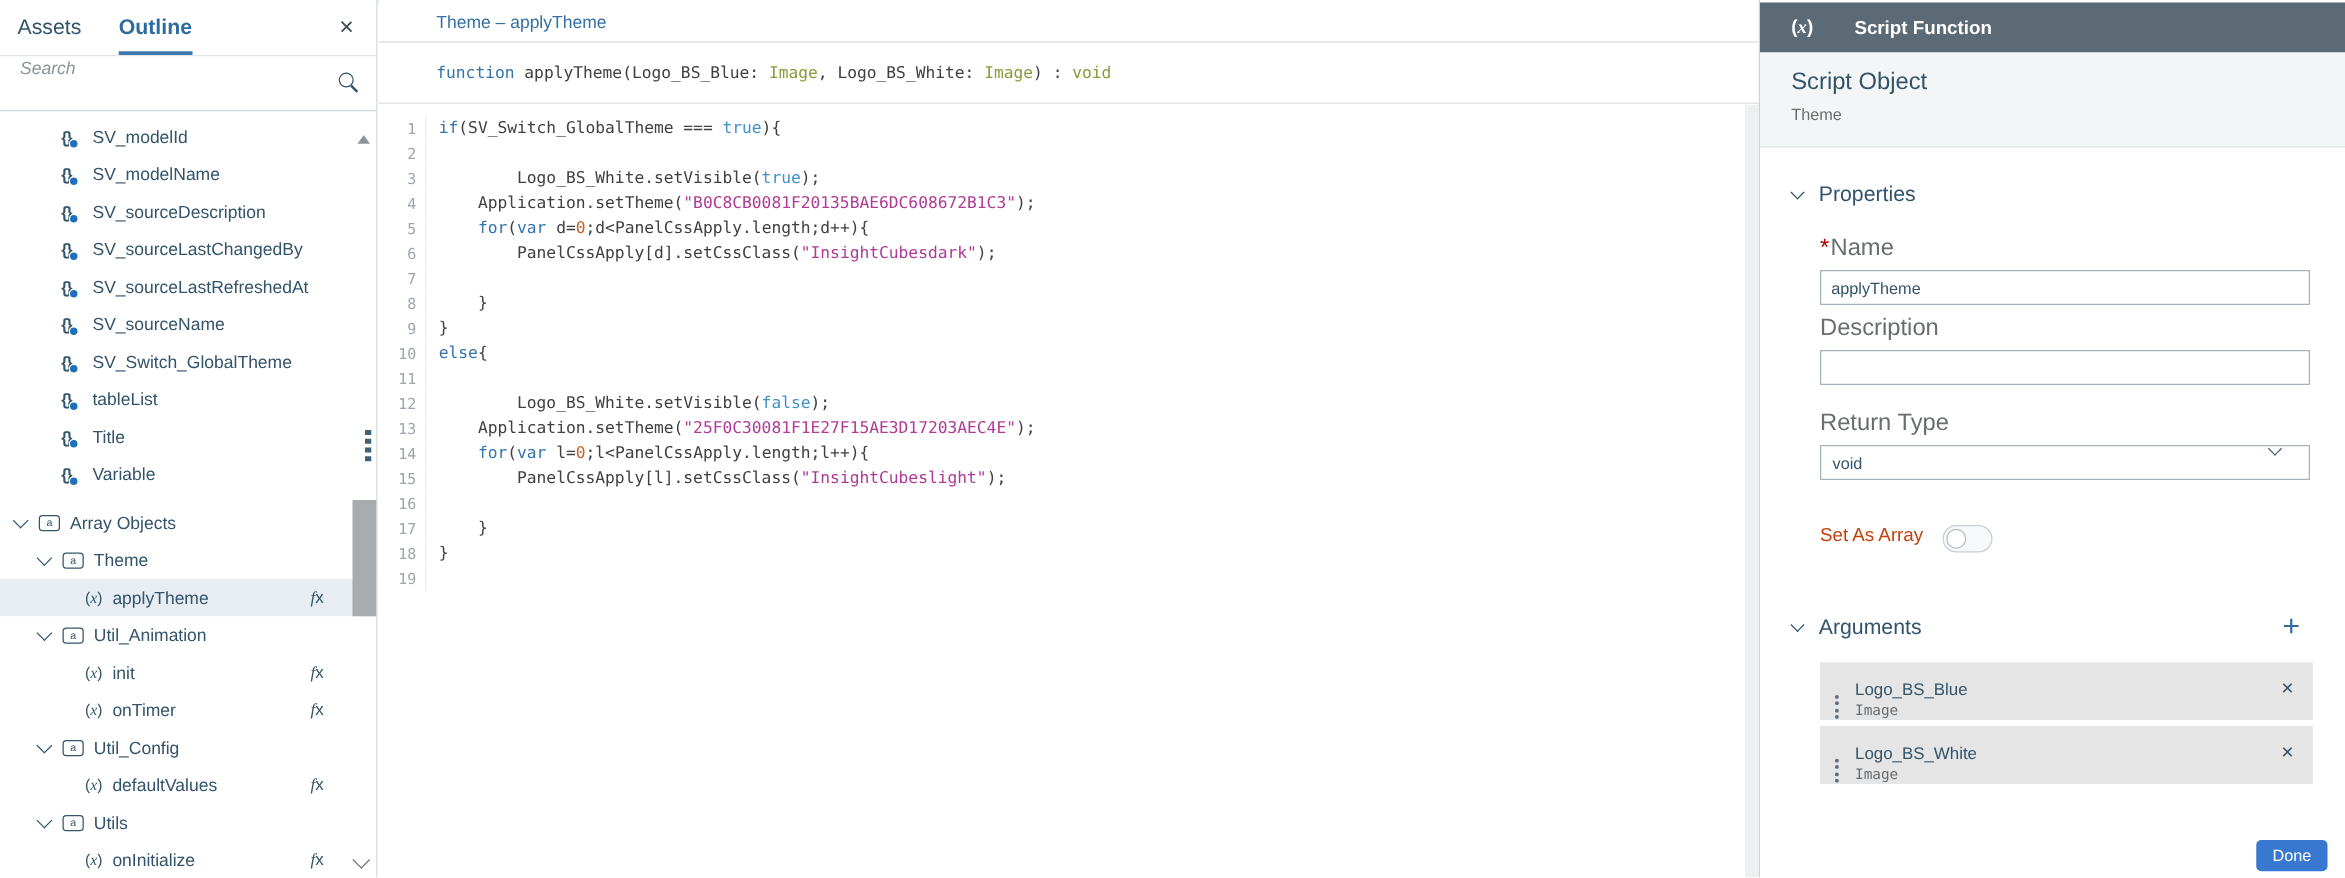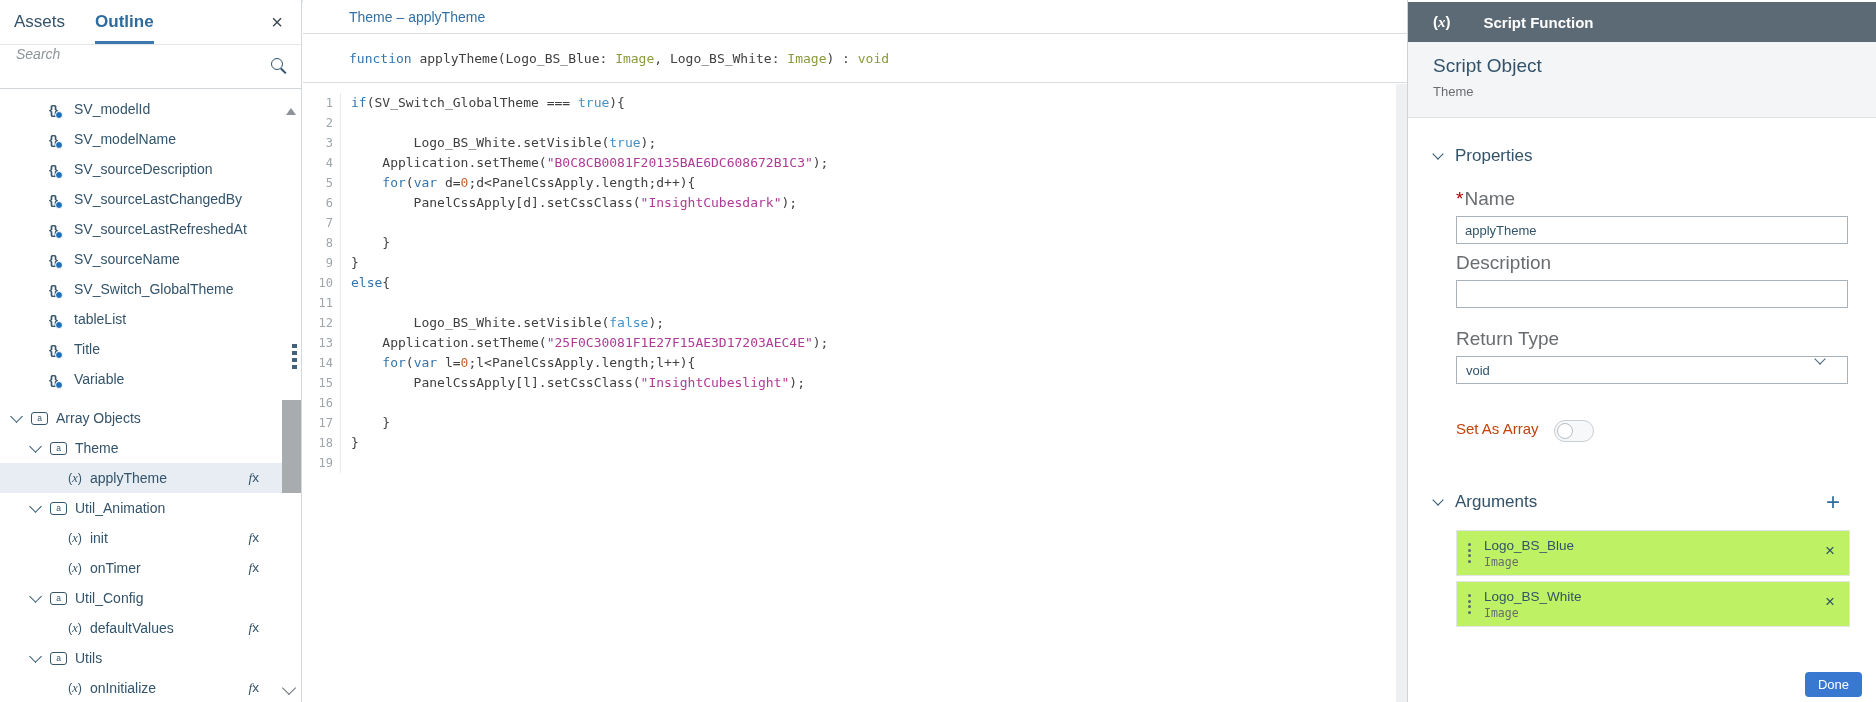--- a/index.html
+++ b/index.html
@@ -94,22 +94,22 @@
   .select{width:100%;height:28px;box-sizing:border-box;border:1px solid #a9b2b9;display:flex;align-items:center;
           padding:0 9px;font-size:13px;color:#32536a;position:relative;cursor:pointer}
   .select .chev{position:absolute;right:13px;width:7px;height:7px;border-color:#44637a}
   .toggle-row{margin:36px 0 0 22px;display:flex;color:#c2410c;font-size:15px}
   .pill{margin-left:15px;width:40px;height:22px;border:1.5px solid #c9ced3;border-radius:12px;
         background:#f7f8f9;position:relative;box-sizing:border-box}
   .knob{position:absolute;left:2px;top:2px;width:14px;height:14px;border:1.5px solid #b7bec4;
         border-radius:50%;background:#fff;box-sizing:content-box}
   .sec-args{margin-top:48px}
   .args-list{margin:16px 0 0 22px;width:394px}
-  .arg-card{height:46px;background:#bef264;border:1px solid #e2e5e8;margin-bottom:5px;display:flex;
-            align-items:center;position:relative;box-sizing:border-box}
+  .arg-card{height:46px;background:#e5e5e5;border:1px solid #e2e5e8;margin-bottom:5px;display:flex;
+            align-items:flex-end;position:relative;box-sizing:border-box}
   .arg-grip{display:flex;flex-direction:column;gap:2.5px;margin:0 13px 0 11px;cursor:grab}
   .arg-grip span{width:3px;height:3px;background:#5b6a74;border-radius:50%}
   .arg-name{font-size:13.5px;color:#32536a}
   .arg-type{font-size:11.5px;color:#6a6d70;font-family:"DejaVu Sans Mono",monospace;margin-top:2px}
   .arg-x{position:absolute;right:14px;top:11px;font-size:17px;line-height:1;color:#32536a;cursor:pointer}
   .done{position:absolute;right:14px;bottom:5px;background:#3878d0;color:#fff;border:0;border-radius:4px;
         font-size:13px;padding:5px 13px;font-family:inherit;cursor:pointer}
 </style>
 </head>
 <body>

